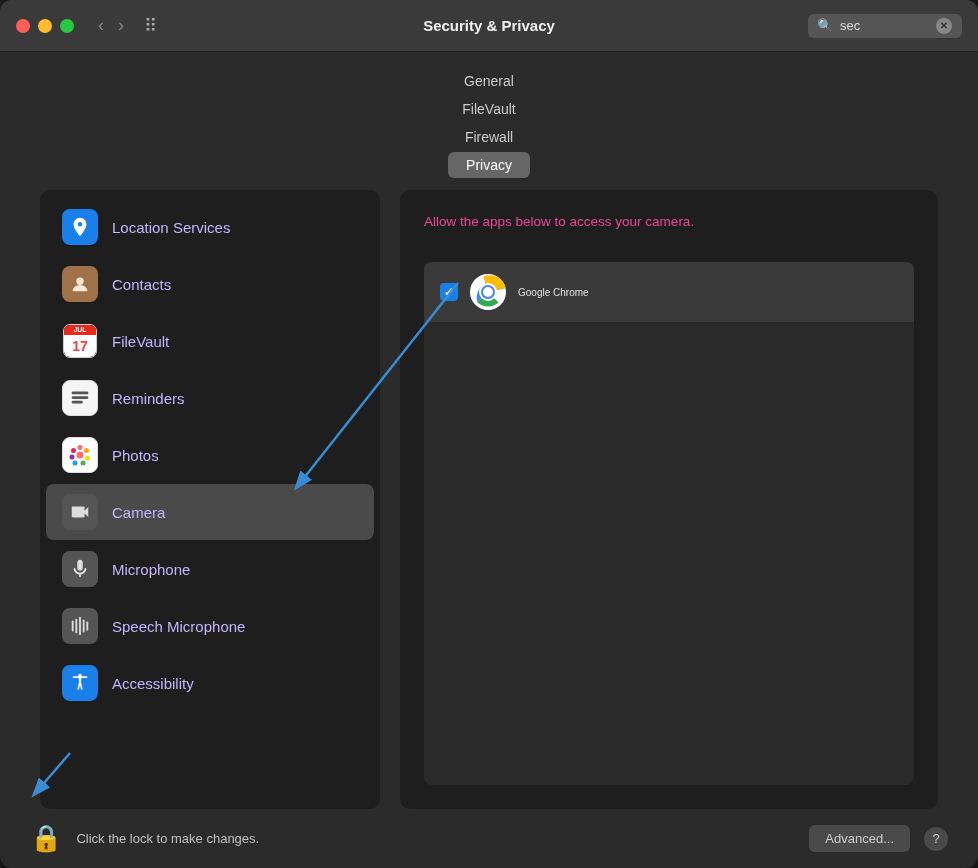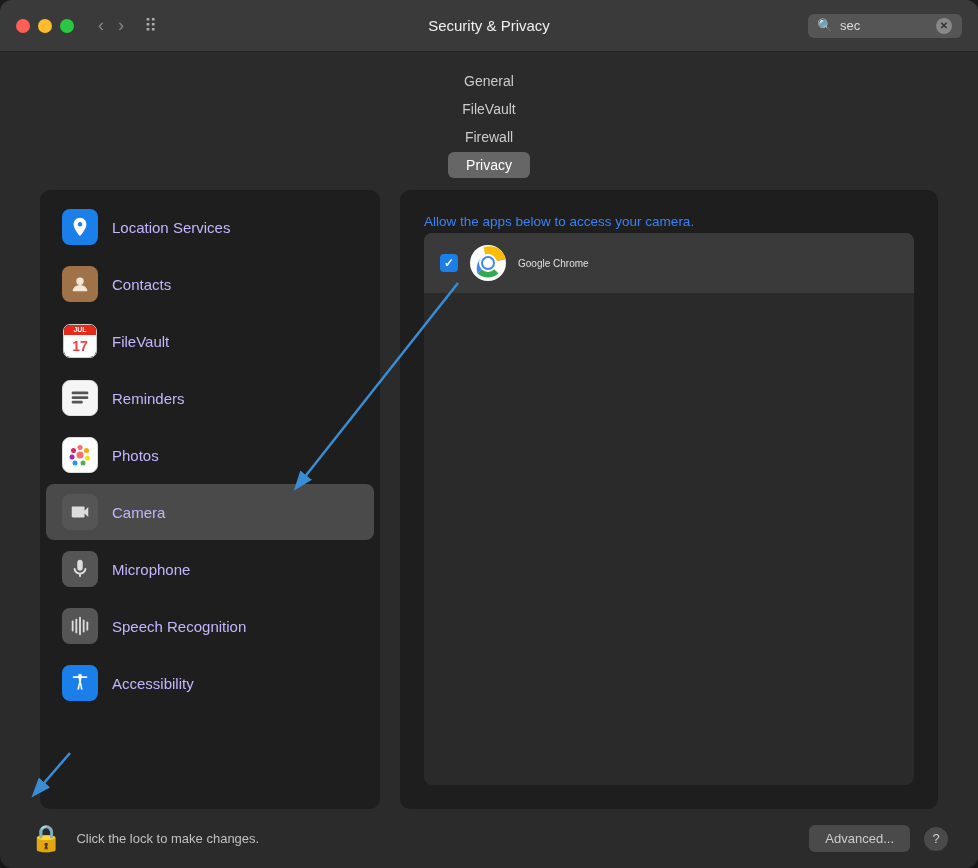--- a/index.html
+++ b/index.html
@@ -68,21 +68,21 @@
       cursor: pointer;
       margin-left: 10px;
       padding: 2px 6px;
     }
     .titlebar-title {
       position: absolute;
       left: 50%;
       transform: translateX(-50%);
       color: #f0f0f0;
       font-size: 15px;
-      font-weight: 400;
+      font-weight: 700;
     }
     .search-box {
       margin-left: auto;
       display: flex;
       align-items: center;
       background: #555;
       border-radius: 6px;
       padding: 4px 10px;
       gap: 6px;
     }
@@ -191,23 +191,23 @@
     .main-panel {
       flex: 1;
       background: #1e1e1e;
       border-radius: 10px;
       padding: 24px;
       display: flex;
       flex-direction: column;
       overflow: hidden;
     }
     .panel-description {
-      color: #3b82f6;
+      color: #ec4899;
       font-size: 13.5px;
-      margin-bottom: 4px;
+      margin-bottom: 33px;
     }
     .apps-list {
       background: #2a2a2a;
       border-radius: 8px;
       overflow: hidden;
       flex: 1;
     }
     .app-row {
       display: flex;
       align-items: center;
@@ -428,21 +428,21 @@
       <div class="sidebar-item">
         <div class="app-icon icon-speech">
           <svg width="22" height="22" viewBox="0 0 24 24" fill="#ddd">
             <rect x="3" y="6" width="2" height="12" rx="1"></rect>
             <rect x="7" y="4" width="2" height="16" rx="1"></rect>
             <rect x="11" y="2" width="2" height="20" rx="1"></rect>
             <rect x="15" y="5" width="2" height="14" rx="1"></rect>
             <rect x="19" y="7" width="2" height="10" rx="1"></rect>
           </svg>
         </div>
-        <span class="sidebar-item-label">Speech Recognition</span>
+        <span class="sidebar-item-label">Speech Microphone</span>
       </div>
 
       <div class="sidebar-item">
         <div class="app-icon icon-accessibility">
           <svg width="22" height="22" viewBox="0 0 24 24" fill="white">
             <circle cx="12" cy="4" r="2"></circle>
             <path d="M19 6.5h-5.5l-.5 4.5L15 19h-2l-1-6-1 6H9l2-8-.5-4.5H5c-.55 0-1-.45-1-1s.45-1 1-1h14c.55 0 1 .45 1 1s-.45 1-1 1z"></path>
           </svg>
         </div>
         <span class="sidebar-item-label">Accessibility</span>

